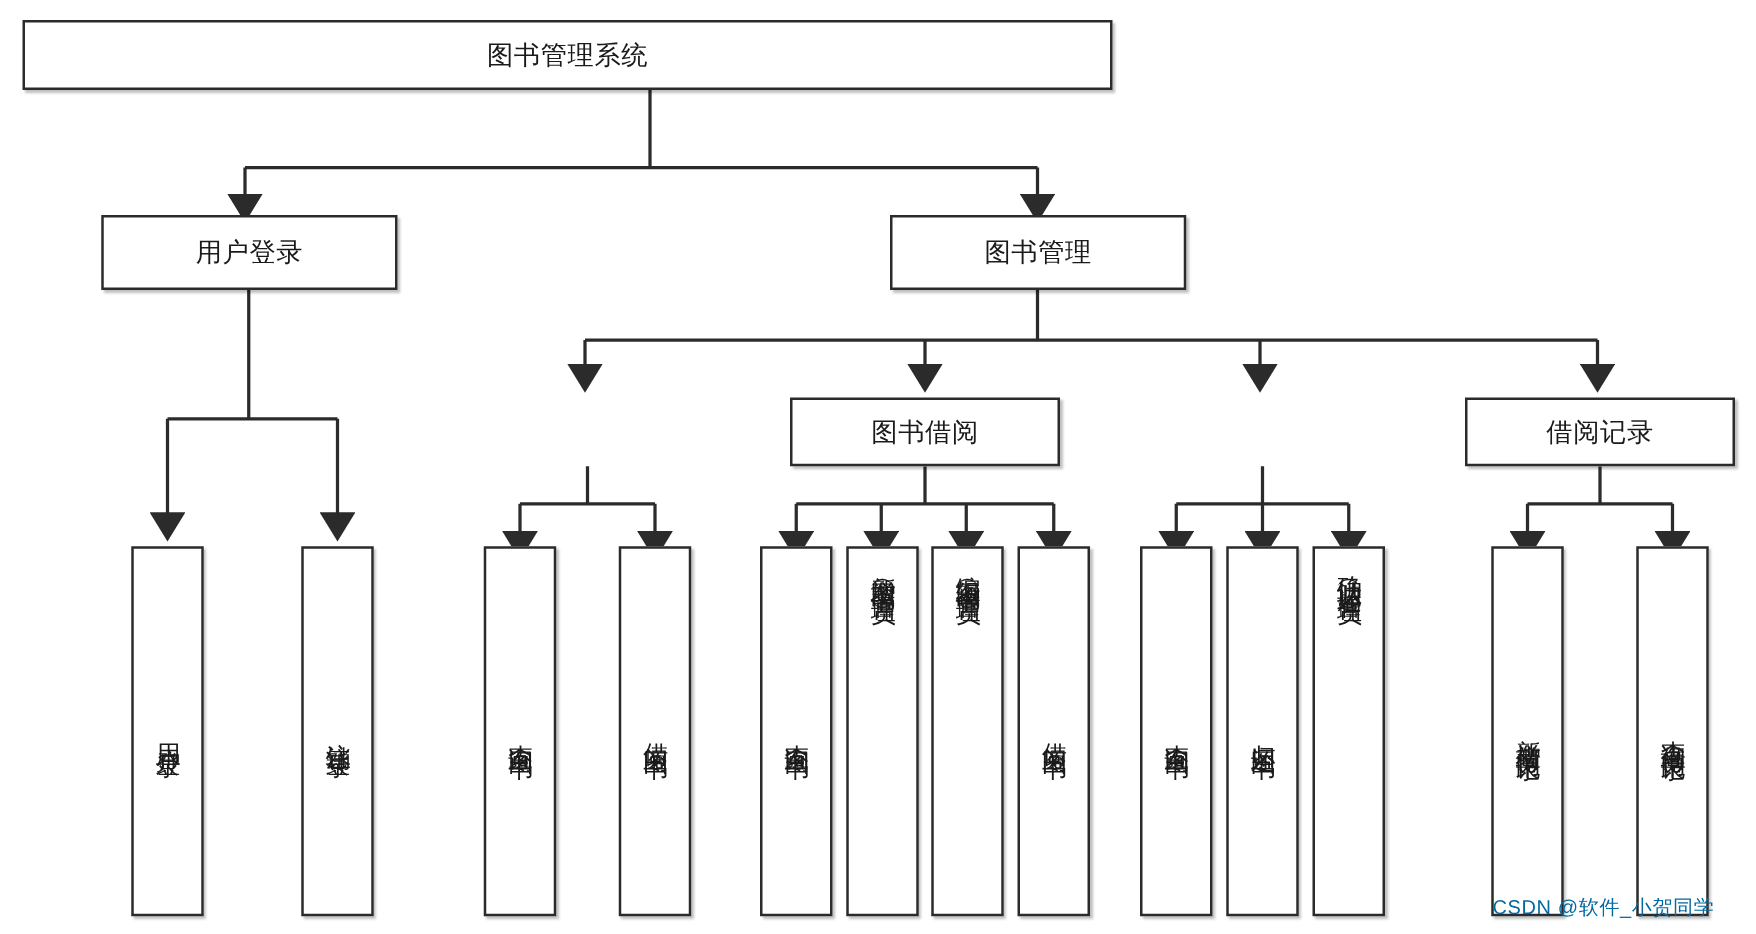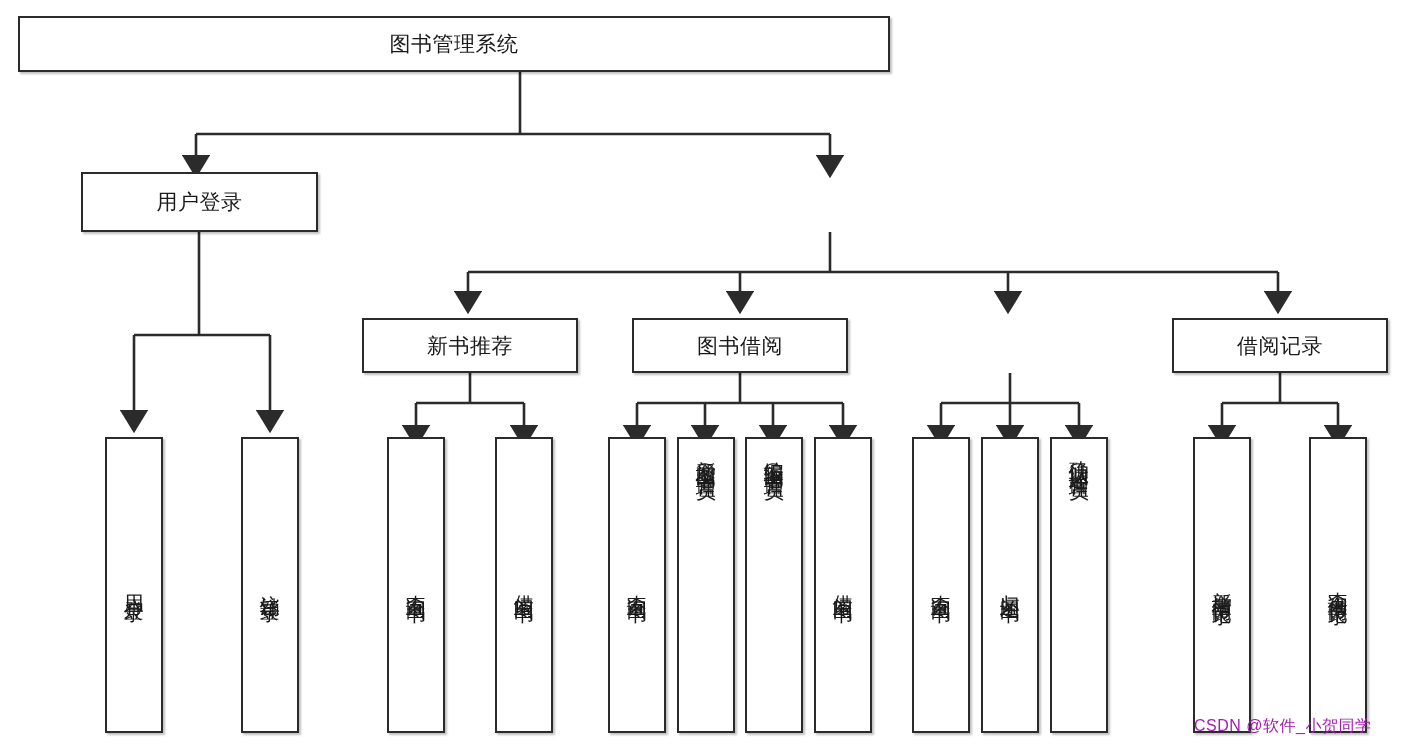--- a/index.html
+++ b/index.html
@@ -53,21 +53,21 @@
     white-space: nowrap;
     color: #1a1a1a;
   }
   .node.vertical.centered {
     align-items: center;
     padding-top: 0;
   }
   .watermark {
     position: absolute;
     font-size: 16px;
-    color: #a21caf;
+    color: #0369a1;
     white-space: nowrap;
     letter-spacing: 0.5px;
   }
 </style>
 </head>
 <body>
 
 <div id="canvas">
 
   <svg id="wires" viewBox="0 0 1405 747">
@@ -120,24 +120,24 @@
     </g>
   </svg>
 
   <div class="node horizontal" style="left:18px; top:16px; width:872px; height:56px;">
     <span>图书管理系统</span>
   </div>
 
   <div class="node horizontal" style="left:81px; top:172px; width:237px; height:60px;">
     <span>用户登录</span>
   </div>
+  <div class="node horizontal" style="left:712px; top:172px; width:237px; height:60px;">
+    <span>图书管理</span>
+  </div>
 
-  <div class="node horizontal" style="left:362px; top:318px; width:216px; height:55px;">
-    <span>新书推荐</span>
-  </div>
   <div class="node horizontal" style="left:632px; top:318px; width:216px; height:55px;">
     <span>图书借阅</span>
   </div>
   <div class="node horizontal" style="left:1172px; top:318px; width:216px; height:55px;">
     <span>借阅记录</span>
   </div>
 
   <div class="node vertical centered" style="left:105px; top:437px; width:58px; height:296px;">
     <span class="vlabel">用户登录</span>
   </div>

